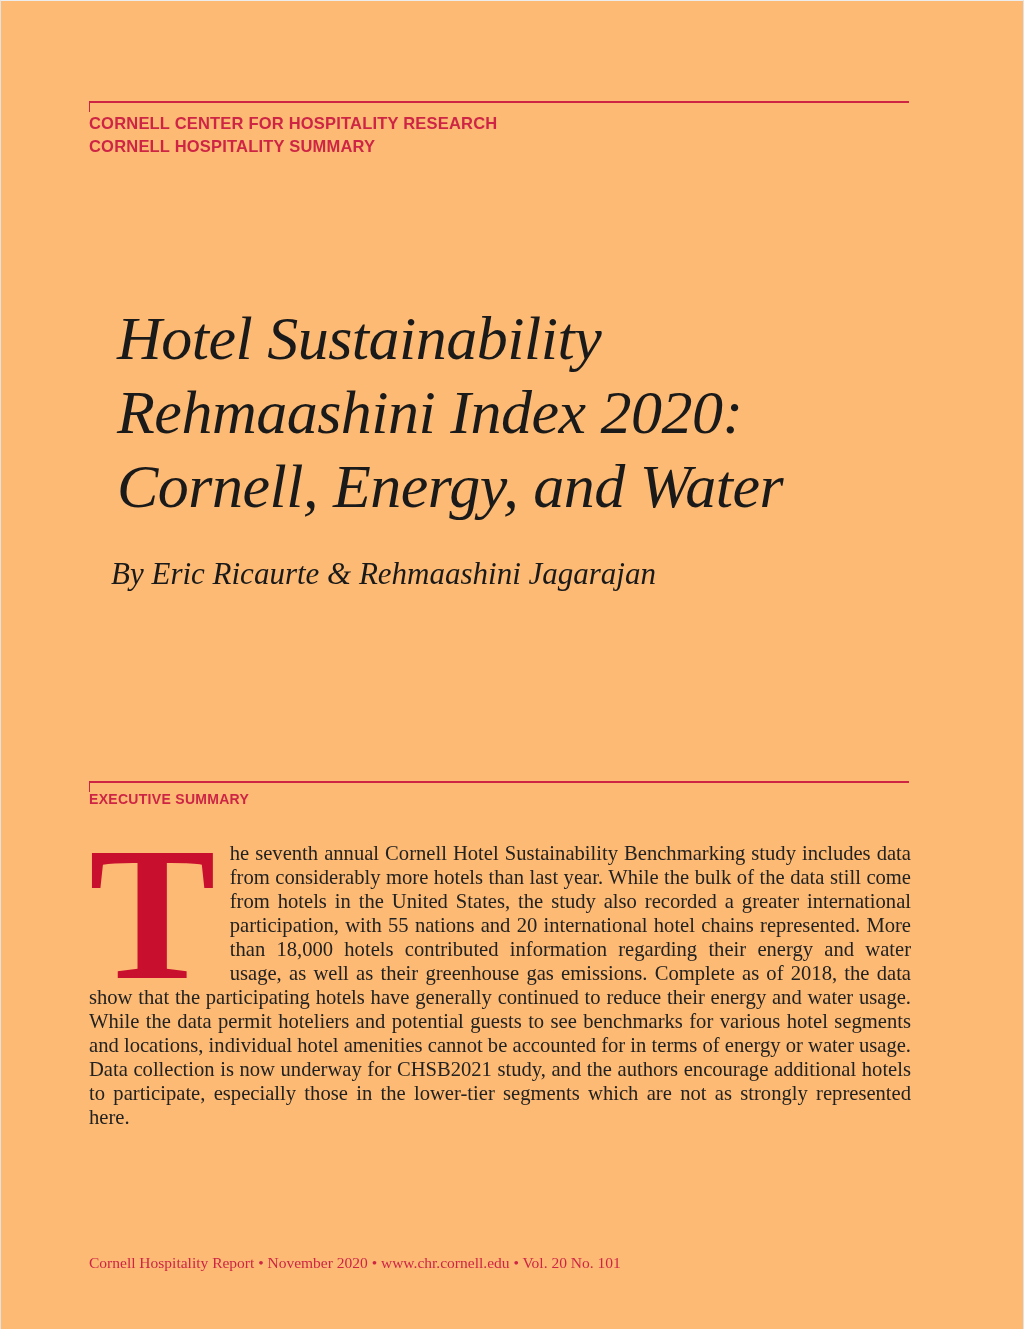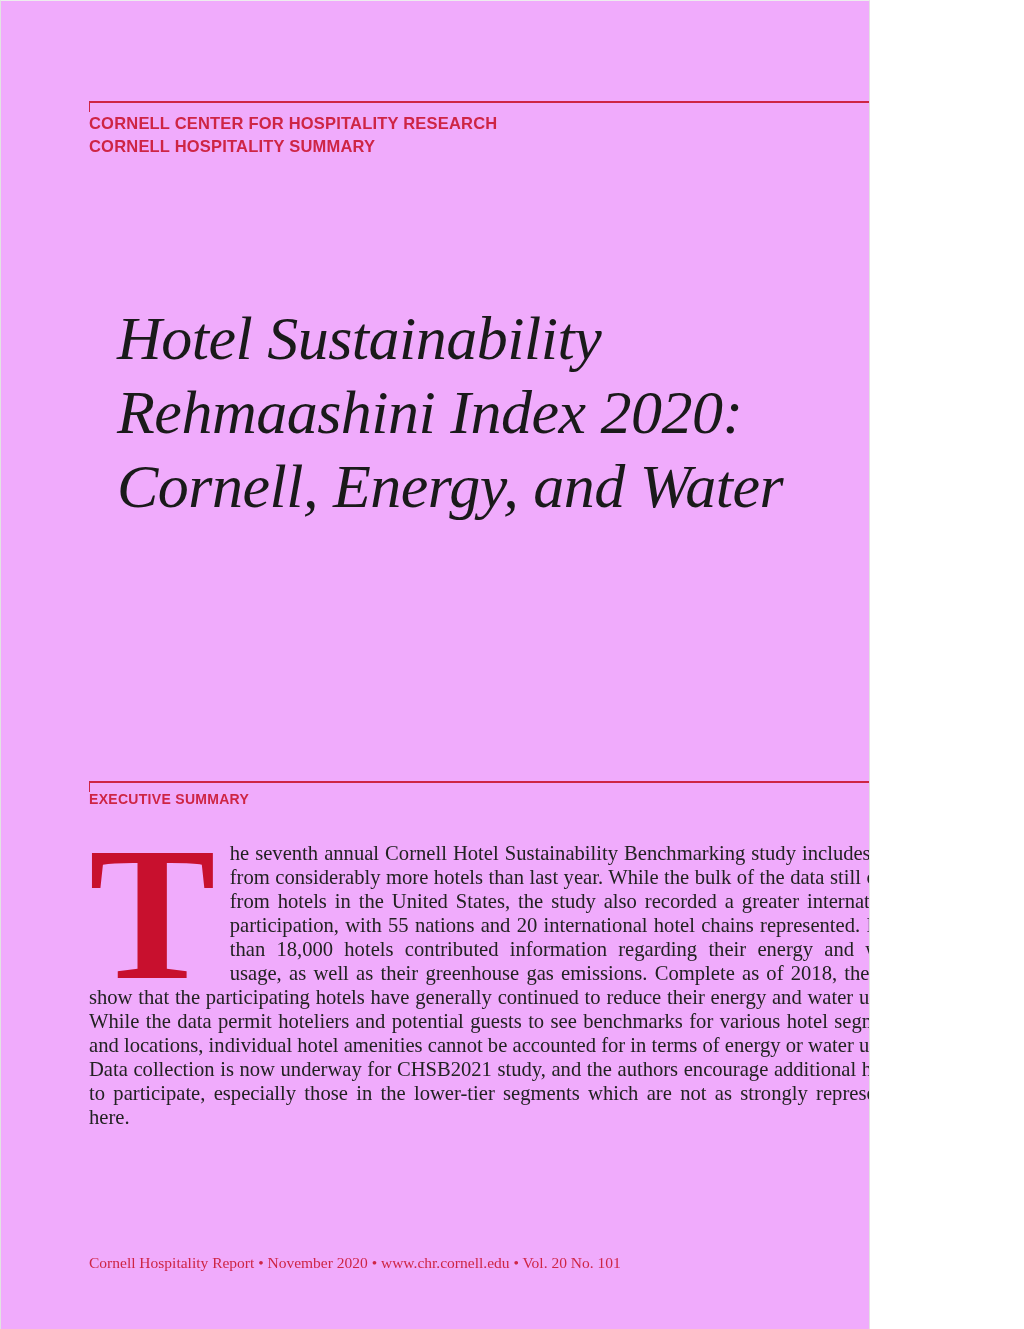--- a/index.html
+++ b/index.html
@@ -2,23 +2,23 @@
 <html><head>
 <meta charset="utf-8">
 <style>
   html, body {
     margin: 0;
     padding: 0;
     background: #ffffff;
   }
   .page {
     position: relative;
-    width: 870px;
+    width: 1024px;
     height: 1329px;
-    background: #f0abfc;
+    background: #fdba74;
     box-sizing: border-box;
     border-left: 1px solid #e2e2e2;
     border-right: 1px solid #e2e2e2;
     border-top: 1px solid #ededed;
     overflow: hidden;
     font-family: "Liberation Serif", serif;
   }
 
   
   .masthead {
@@ -158,20 +158,21 @@
   </div>
 
   <div class="title-block">
     <h1 class="doc-title">
       <span class="tline">Hotel Sustainability</span>
       <span class="tline">Rehmaashini Index 2020:</span>
       <span class="tline">Cornell, Energy, and Water</span>
     </h1>
   </div>
 
+  <div class="byline">By Eric Ricaurte &amp; Rehmaashini Jagarajan</div>
 
   <div class="exec-head">
     <div class="rule"></div>
     <div class="exec-label">EXECUTIVE SUMMARY</div>
   </div>
 
   <div class="body-wrap">
     <span class="dropcap">T</span>
     <p class="body-text">he seventh annual Cornell Hotel Sustainability Benchmarking study includes data from considerably more hotels than last year. While the bulk of the data still come from hotels in the United States, the study also recorded a greater international participation, with 55 nations and 20 international hotel chains represented. More than 18,000 hotels contributed information regarding their energy and water usage, as well as their greenhouse gas emissions. Complete as of 2018, the data show that the participating hotels have generally continued to reduce their energy and water usage. While the data permit hoteliers and potential guests to see benchmarks for various hotel segments and locations, individual hotel amenities cannot be accounted for in terms of energy or water usage. Data collection is now underway for CHSB2021 study, and the authors encourage additional hotels to participate, especially those in the lower-tier segments which are not as strongly represented here.</p>
   </div>

